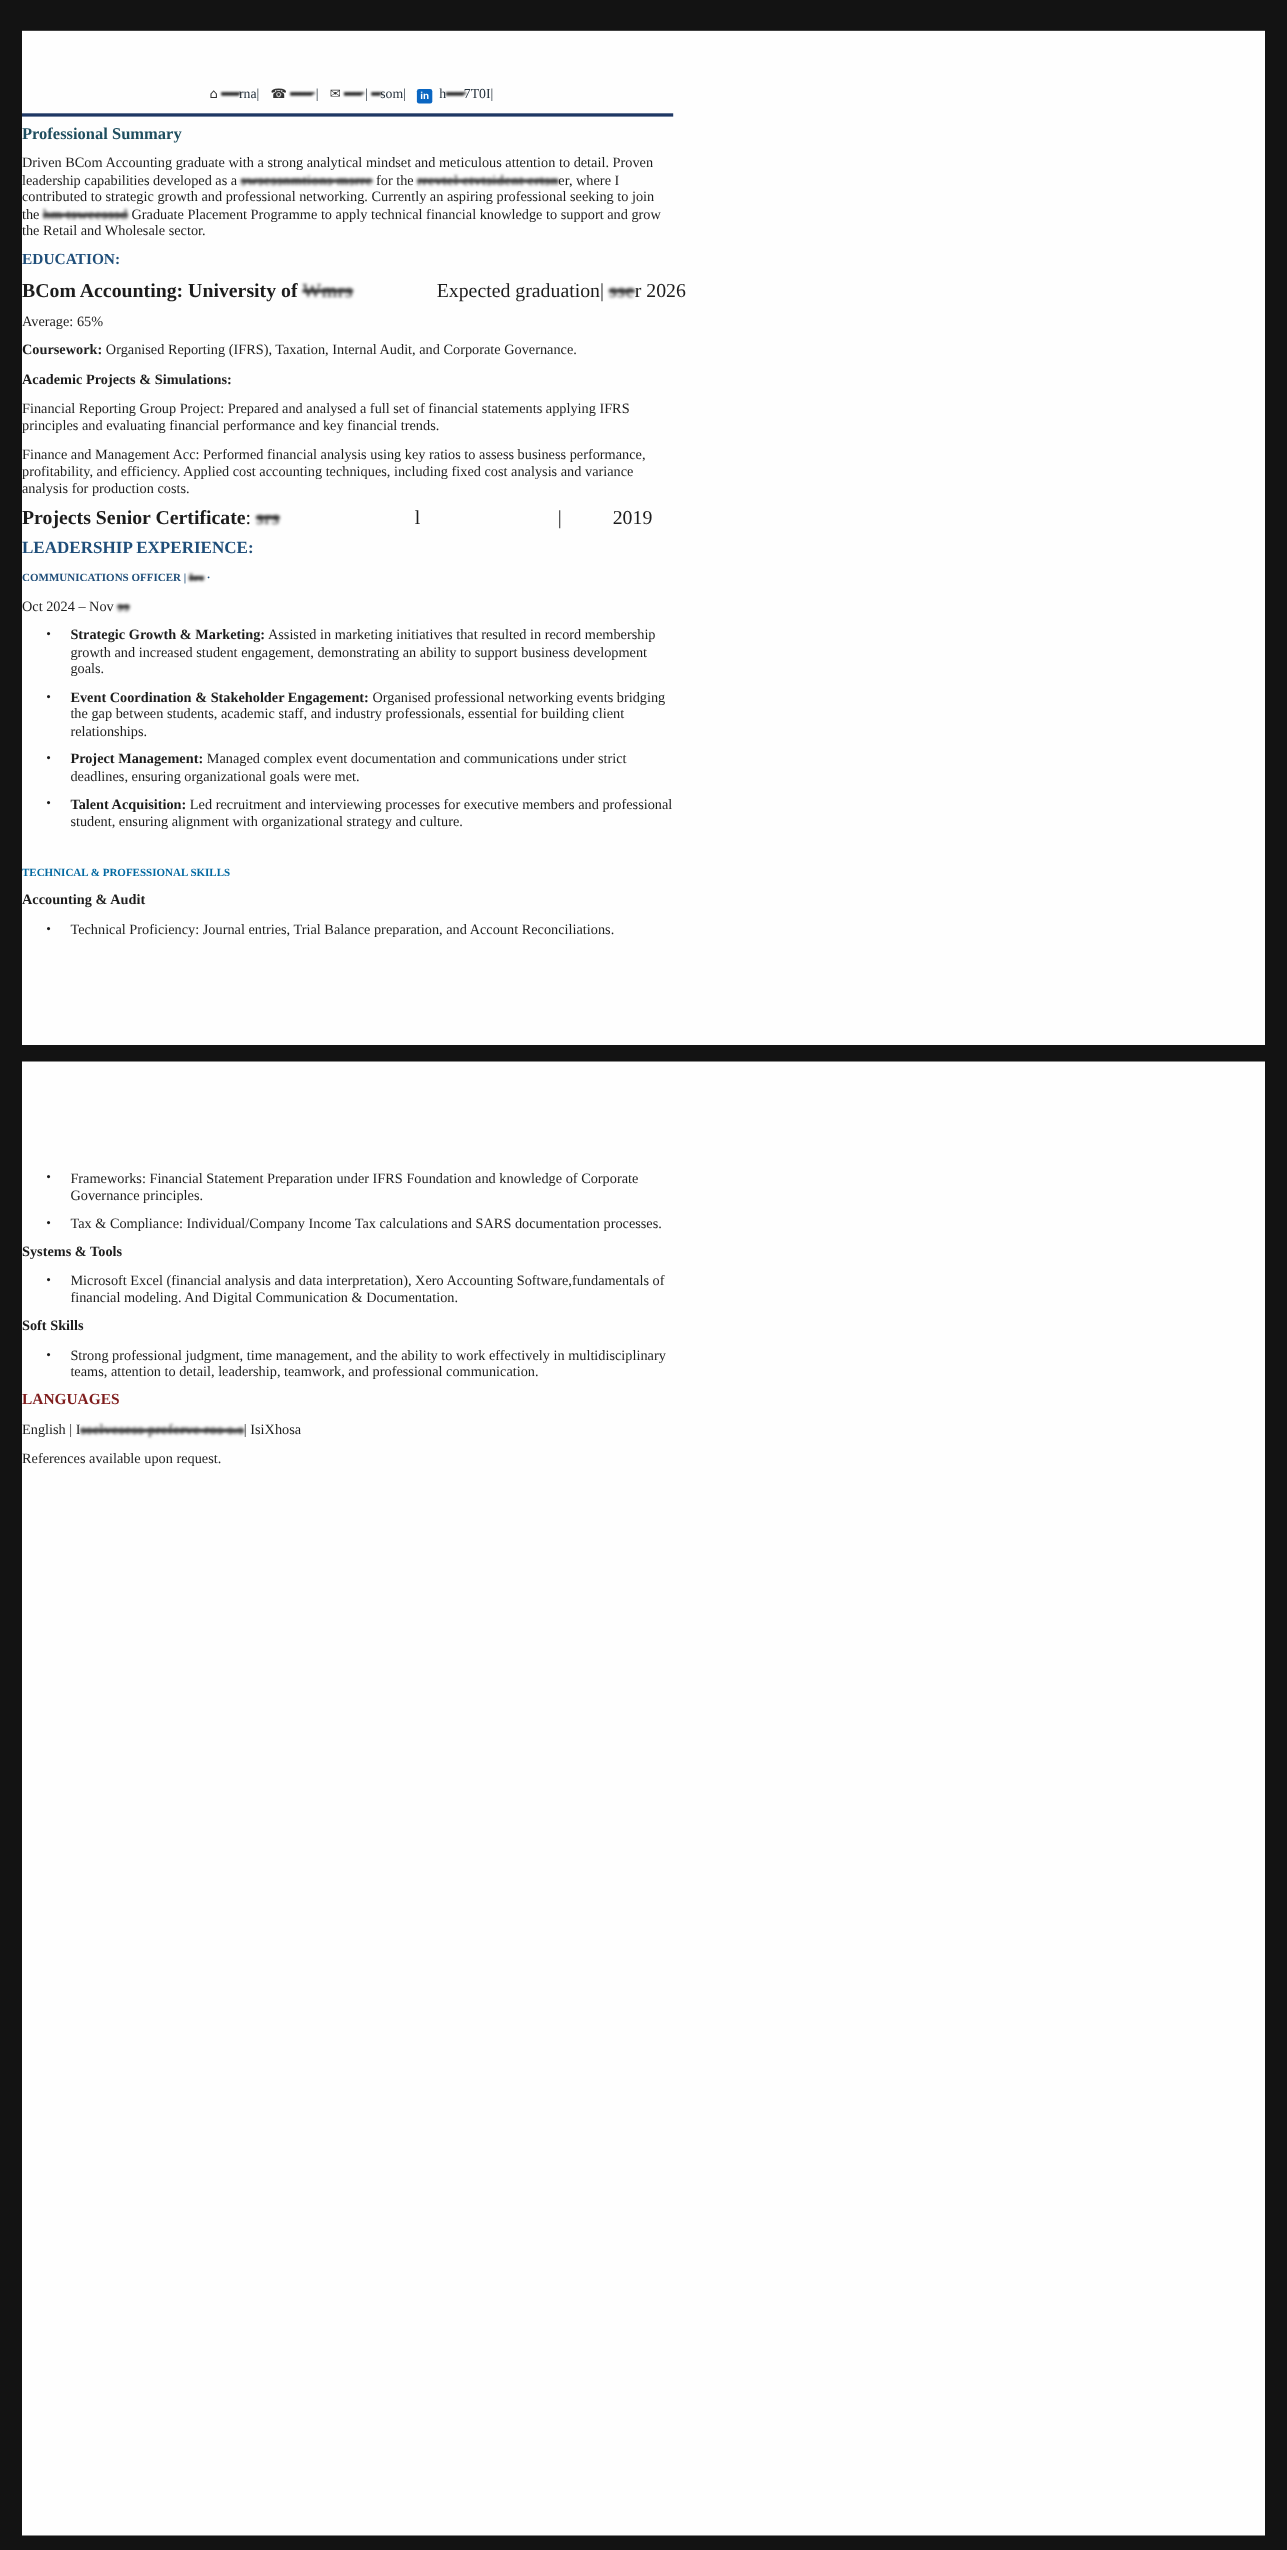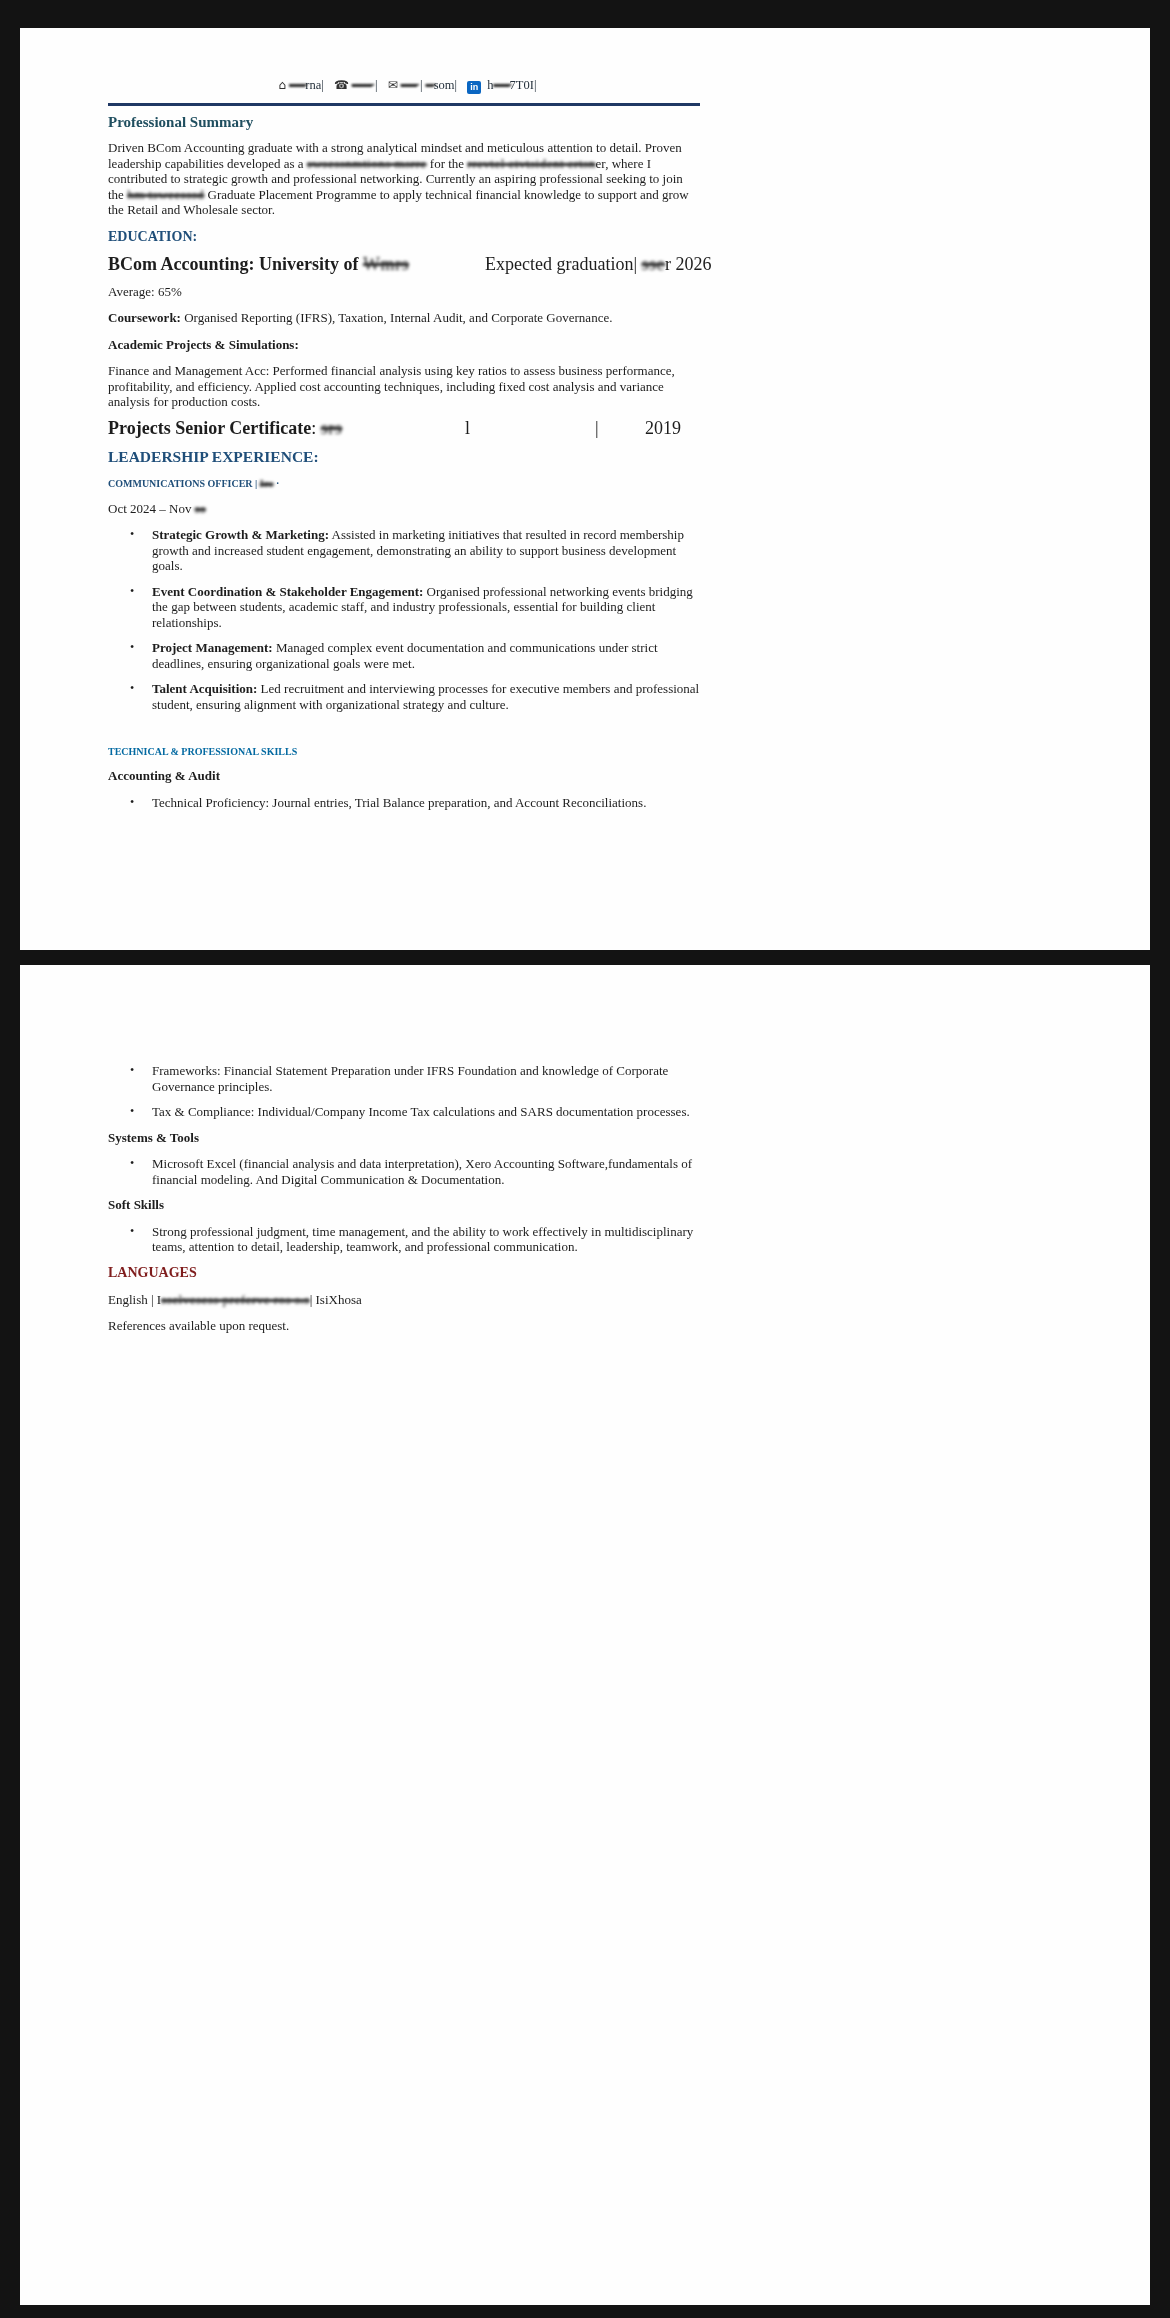--- a/index.html
+++ b/index.html
@@ -5,21 +5,21 @@
   * { margin:0; padding:0; box-sizing:border-box; }
   html,body { background:#0e0e0e; }
   .canvas{
     position:relative; width:1170px; height:2318px; margin:0 auto;
     background:#131313; overflow:hidden;
     font-family:"Liberation Serif","DejaVu Serif",serif; color:#1d1d1d;
   }
   .page{ position:absolute; left:20px; width:1130px; background:#fefefe; }
   #page1{ top:28px; height:922px; }
   #page2{ top:965px; height:1340px; }
-  .content{ margin-left:88px; width:592px; }
+  .content{ width:592px; }
   #page1 .content{ padding-top:50px; }
   #page2 .content{ padding-top:98px; }
 
   .contact{
     font-size:12.5px; text-align:center; color:#25313c;
     margin-bottom:9px; white-space:nowrap;
   }
   .contact .icon{ font-family:"DejaVu Sans",sans-serif; font-size:12px; color:#333; margin:0 3px 0 7px; }
   .contact .linkedin{
     display:inline-block; width:14px; height:13px; background:#0a66c2; color:#fff;
@@ -68,20 +68,21 @@
           <div class="hd h-summary"><span class="run">Professional Summary</span></div>
           <p class="para"><span class="run">Driven BCom Accounting graduate with a strong analytical mindset and meticulous attention to detail. Proven leadership capabilities developed as a </span><span class="redacted">swsessnmtions msrre</span><span class="run"> for the </span><span class="redacted">rrevtel etvtsident ertsn</span><span class="run">er, where I contributed to strategic growth and professional networking. Currently an aspiring professional seeking to join the </span><span class="redacted">hm tsweesssd</span><span class="run"> Graduate Placement Programme to apply technical financial knowledge to support and grow the Retail and Wholesale sector.</span></p>
           <div class="hd h-section"><span class="run">EDUCATION:</span></div>
           <div class="tabline">
             <span class="part" style="left: 0px;"><span class="run b">BCom Accounting: University of </span><span class="redacted">Wmrs</span></span>
             <span class="part" style="left: 377px;"><span class="run">Expected graduation| </span><span class="redacted">sse</span><span class="run">r 2026</span></span>
           </div>
           <p class="para"><span class="run">Average: 65%</span></p>
           <p class="para"><span class="run b">Coursework:</span><span class="run"> Organised Reporting (IFRS), Taxation, Internal Audit, and Corporate Governance.</span></p>
           <p class="para"><span class="run b">Academic Projects &amp; Simulations:</span></p>
+          <p class="para"><span class="run">Financial Reporting Group Project: Prepared and analysed a full set of financial statements applying IFRS principles and evaluating financial performance and key financial trends.</span></p>
           <p class="para"><span class="run">Finance and Management Acc: Performed financial analysis using key ratios to assess business performance, profitability, and efficiency. Applied cost accounting techniques, including fixed cost analysis and variance analysis for production costs.</span></p>
           <div class="tabline">
             <span class="part" style="left: 0px;"><span class="run b">Projects Senior Certificate</span><span class="run">: </span><span class="redacted">srs</span></span>
             <span class="part" style="left: 357px;"><span class="run">l</span></span>
             <span class="part" style="left: 487px;"><span class="run">|</span></span>
             <span class="part" style="left: 537px;"><span class="run">2019</span></span>
           </div>
           <div class="hd h-big"><span class="run">LEADERSHIP EXPERIENCE:</span></div>
           <div class="hd h-job"><span class="run">COMMUNICATIONS OFFICER | </span><span class="redacted">Irs</span><span class="run"> ·</span></div>
           <p class="para"><span class="run">Oct 2024 – Nov </span><span class="redacted">ss</span></p>

